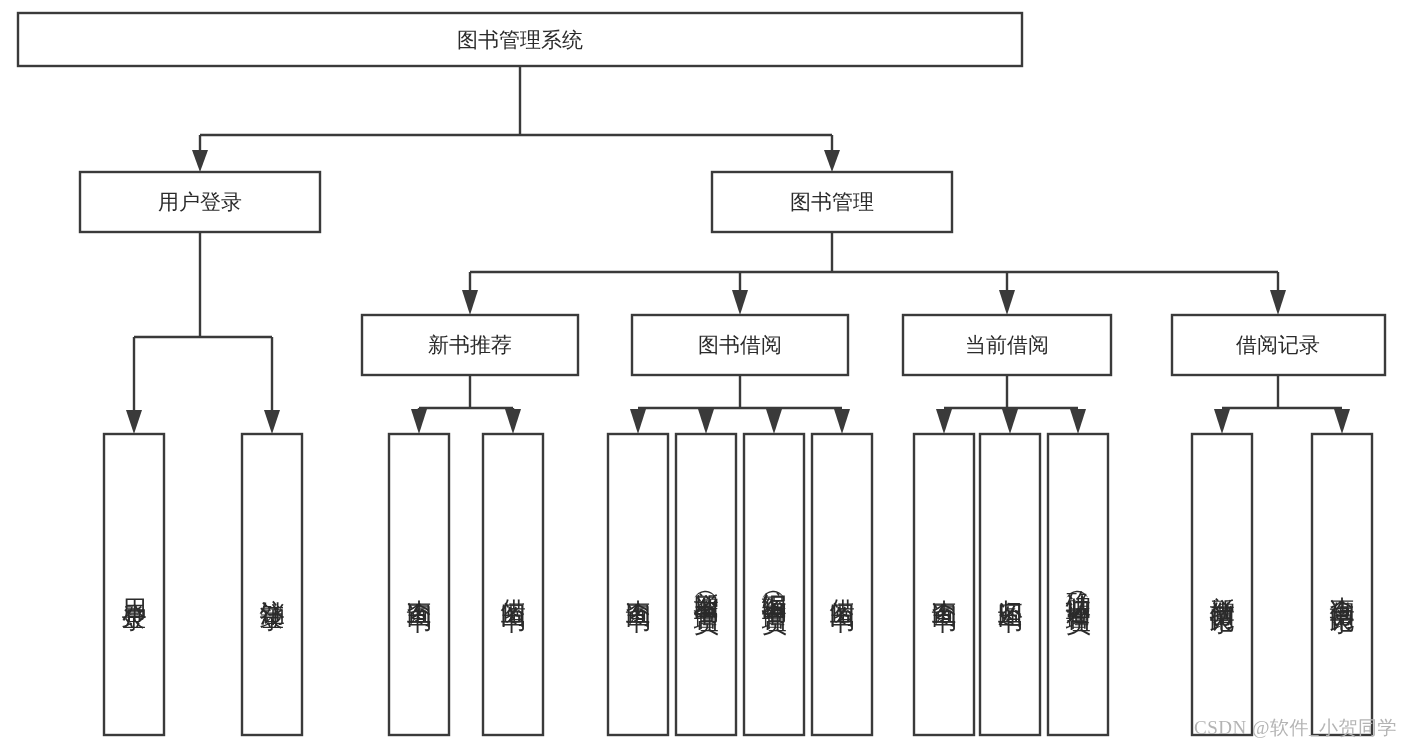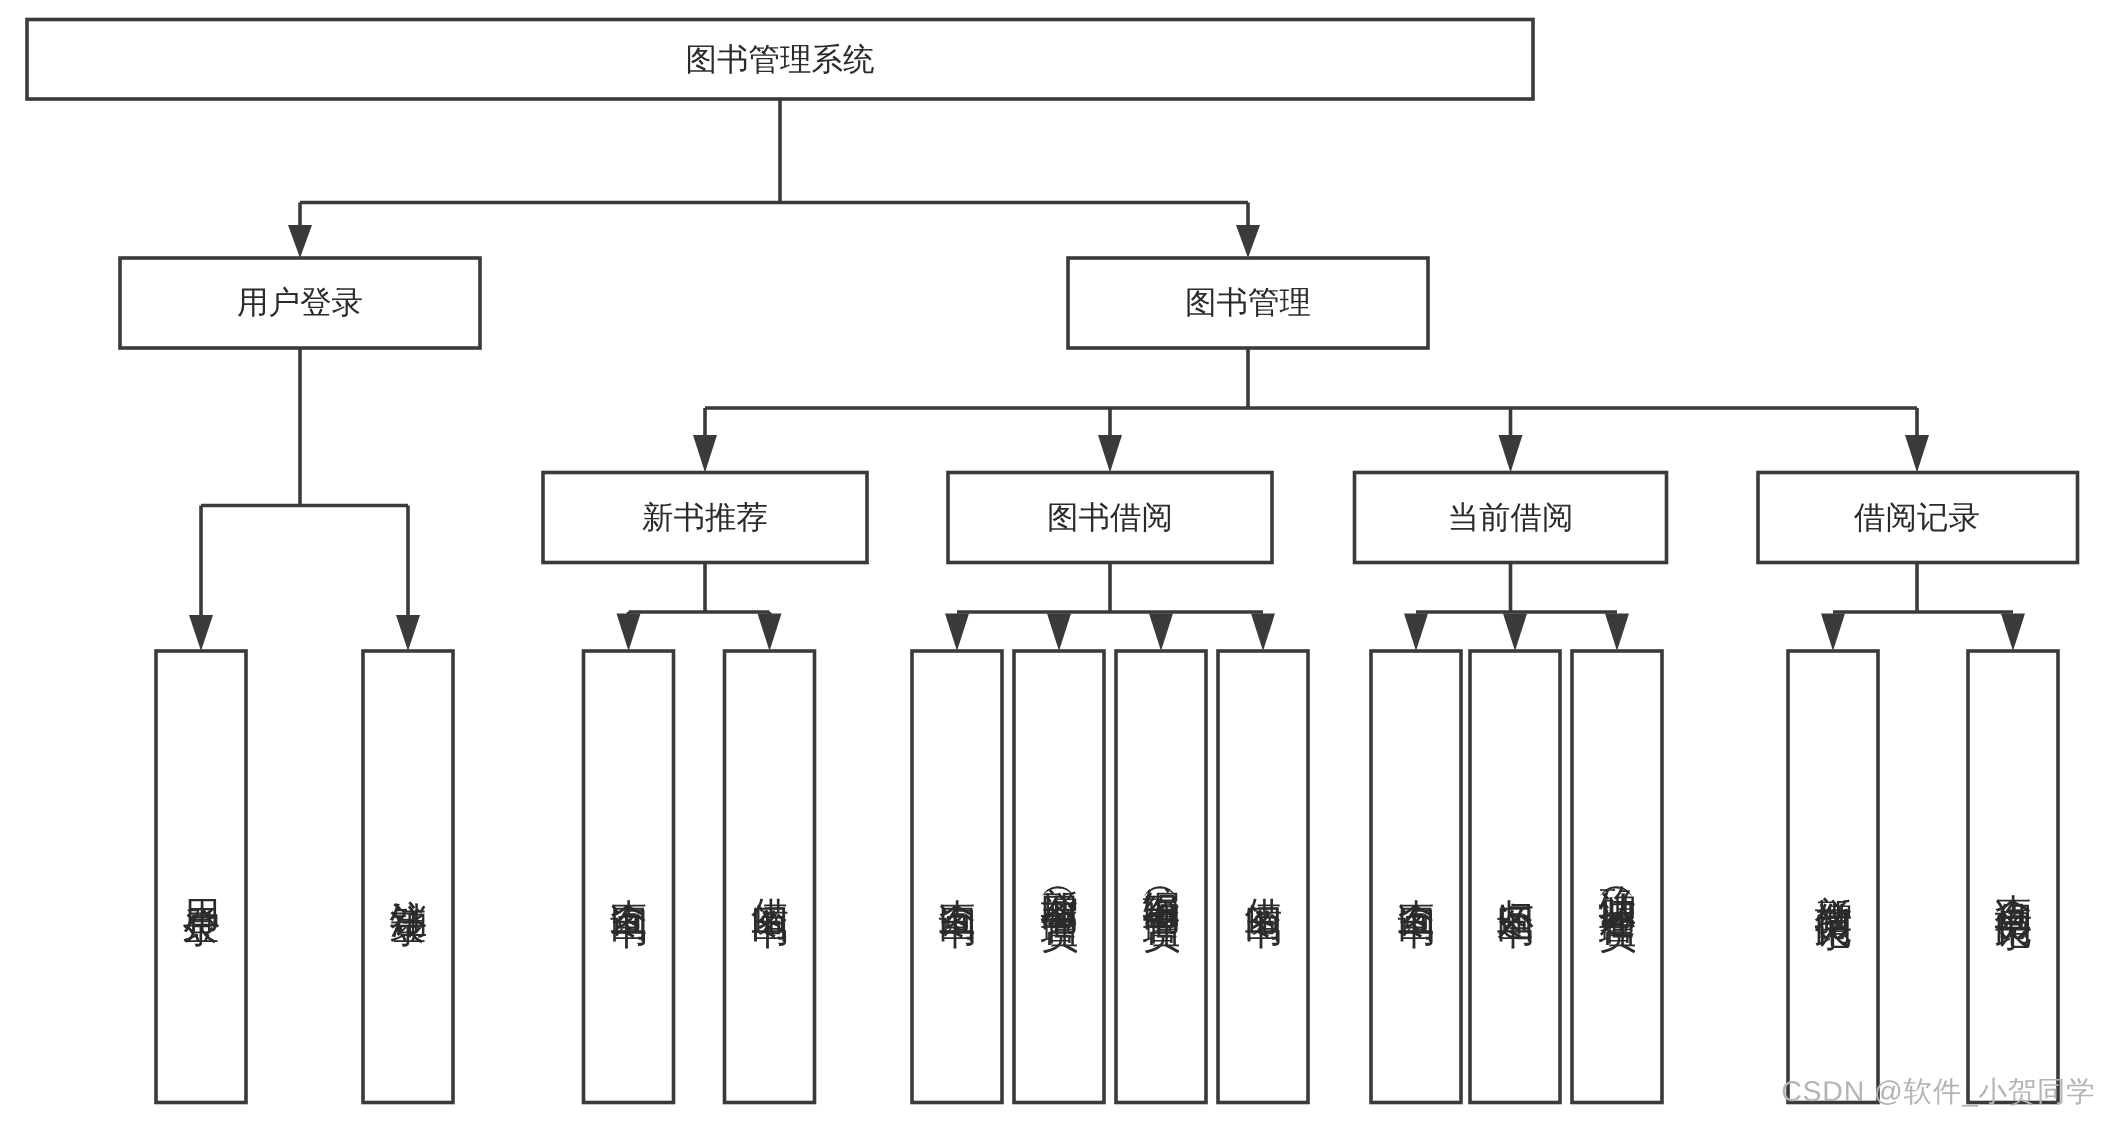--- a/index.html
+++ b/index.html
@@ -68,21 +68,21 @@
     line-height: 1.18;
     letter-spacing: 3px;
     color: #2b2b2b;
     white-space: nowrap;
     text-align: center;
   }
   .watermark {
     position: absolute;
     right: 8px;
     bottom: 6px;
-    font-family: Liberation Sans, sans-serif;
+    font-family: Liberation Serif, serif;
     font-size: 19px;
     color: #b4b4b4;
     white-space: nowrap;
     letter-spacing: 0.5px;
   }
 </style>
 </head>
 <body>
 
 <div id="diagram-root">

